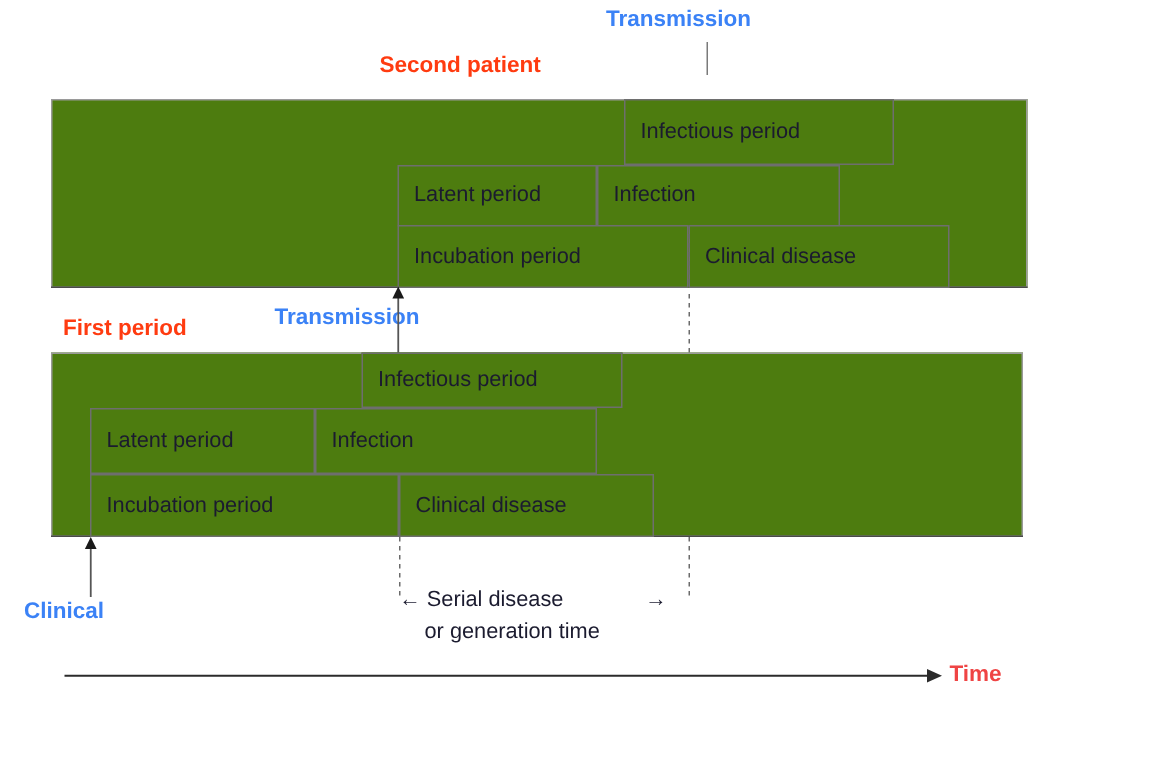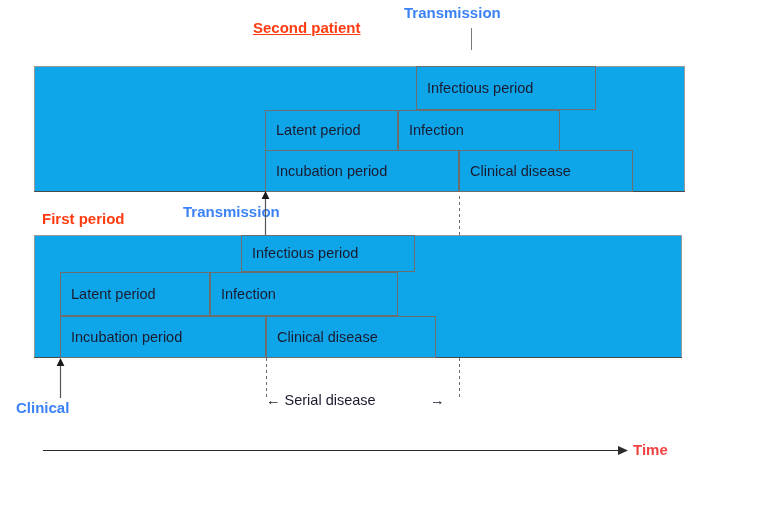--- a/index.html
+++ b/index.html
@@ -18,21 +18,21 @@
     width: 768px;
     height: 505px;
     background: #ffffff;
   }
 
   
   .tlbox {
     position: absolute;
     box-sizing: border-box;
     border: 1px solid #808080;
-    background: #0ea5e9;
+    background: #4d7c0f;
     color: #1b1b2f;
     font-size: 14.5px;
     line-height: 1;
     display: flex;
     align-items: center;
     white-space: nowrap;
   }
   .tlbox.outer {
     border: 1px solid #9a9a9a;
     z-index: 1;
@@ -95,21 +95,21 @@
   }
 </style>
 </head>
 <body>
 
 <div id="stage">
 
   <div class="cap navy" style="left:404px; top:5px;">Transmission</div>
   <div class="vline" style="left:471px; top:28px; height:22px;"></div>
 
-  <div class="cap patient" style="left:253px; top:20px;text-decoration:underline;">Second patient</div>
+  <div class="cap patient" style="left:253px; top:36px;">Second patient</div>
 
   <div class="tlbox outer" style="left:34px; top:66px; width:651px; height:126px;"></div>
 
   <div class="tlbox inner" style="left:416px; top:66px; width:180px; height:44px;">
     <span class="lbl">Infectious period</span>
   </div>
 
   <div class="tlbox inner" style="left:265px; top:110px; width:133px; height:41px;">
     <span class="lbl">Latent period</span>
   </div>
@@ -143,20 +143,21 @@
   <div class="tlbox inner" style="left:60px; top:316px; width:206px; height:42px;">
     <span class="lbl">Incubation period</span>
   </div>
   <div class="tlbox inner" style="left:266px; top:316px; width:170px; height:42px;">
     <span class="lbl">Clinical disease</span>
   </div>
 
   <div class="cap navy" style="left:16px; top:400px;">Clinical</div>
 
   <div class="annot" style="left:266px; top:391px;">← Serial disease</div>
+  <div class="annot" style="left:283px; top:412px;">or generation time</div>
   <div class="annot" style="left:430px; top:391px;">→</div>
 
   <div class="cap time" style="left:633px; top:442px;">Time</div>
 
   <svg class="overlay" viewBox="0 0 768 505">
 
     <g>
       <line x1="265.5" y1="235" x2="265.5" y2="195" stroke="#555555" stroke-width="1.2"></line>
       <polygon points="265.5,191 261.6,199 269.4,199" fill="#1a1a1a"></polygon>
     </g>

